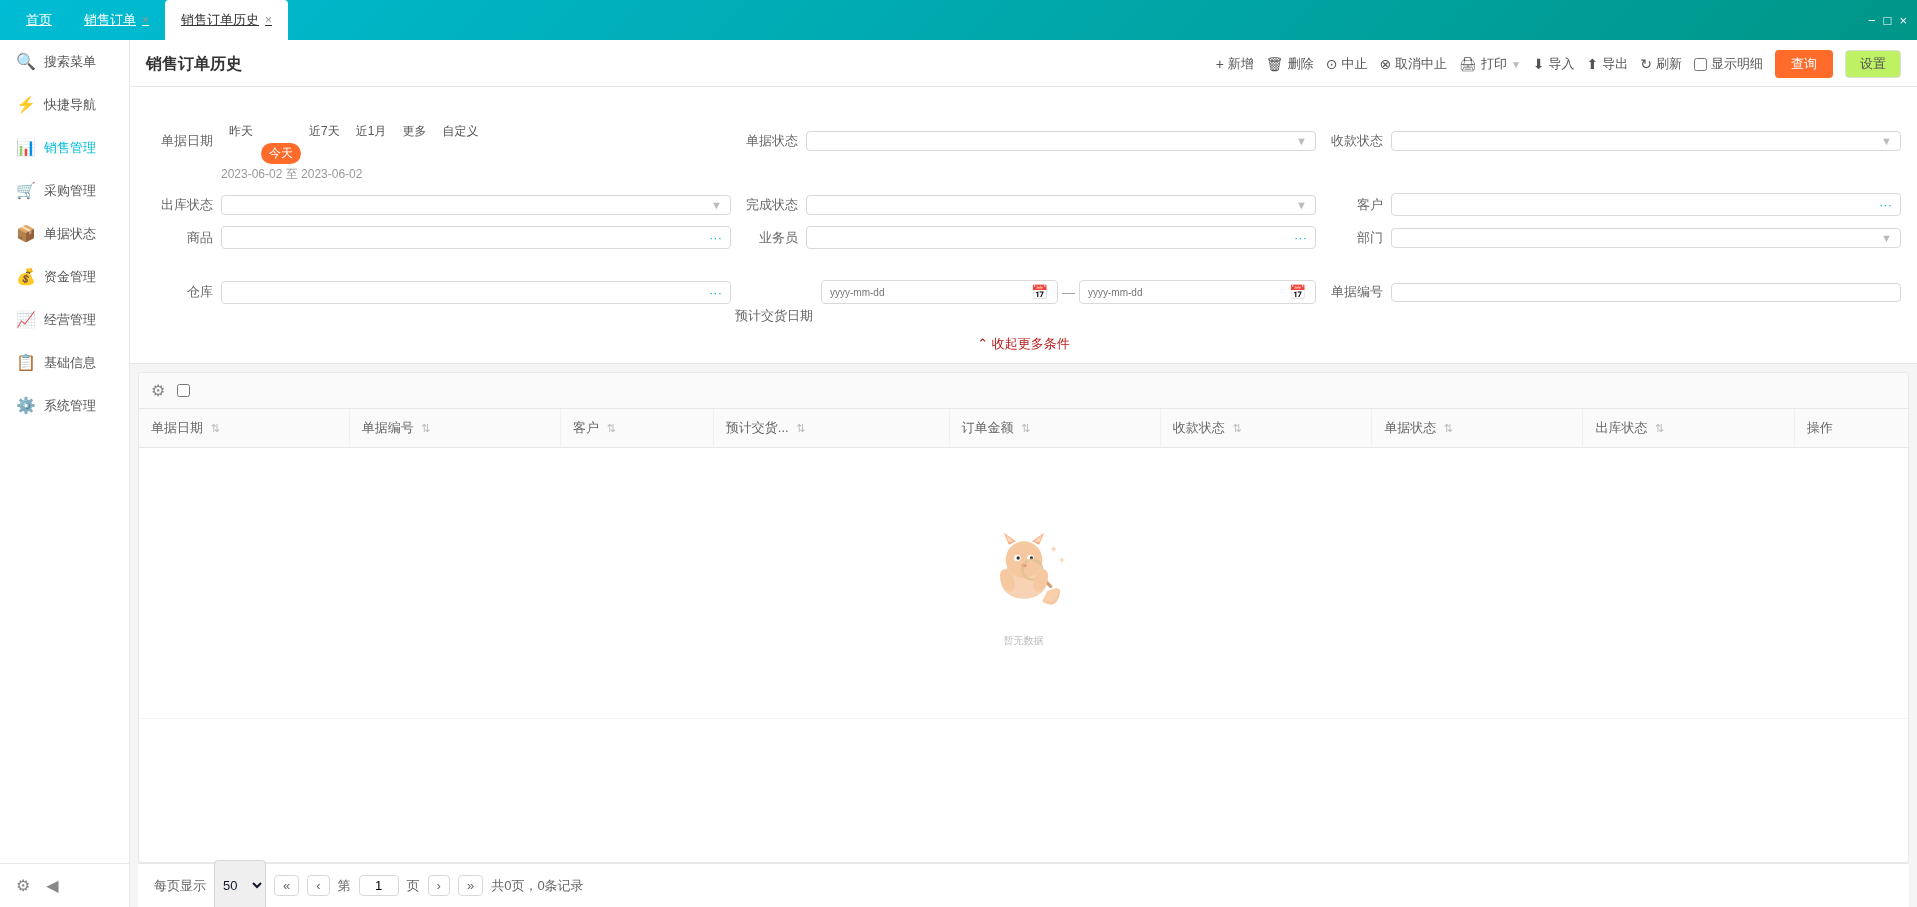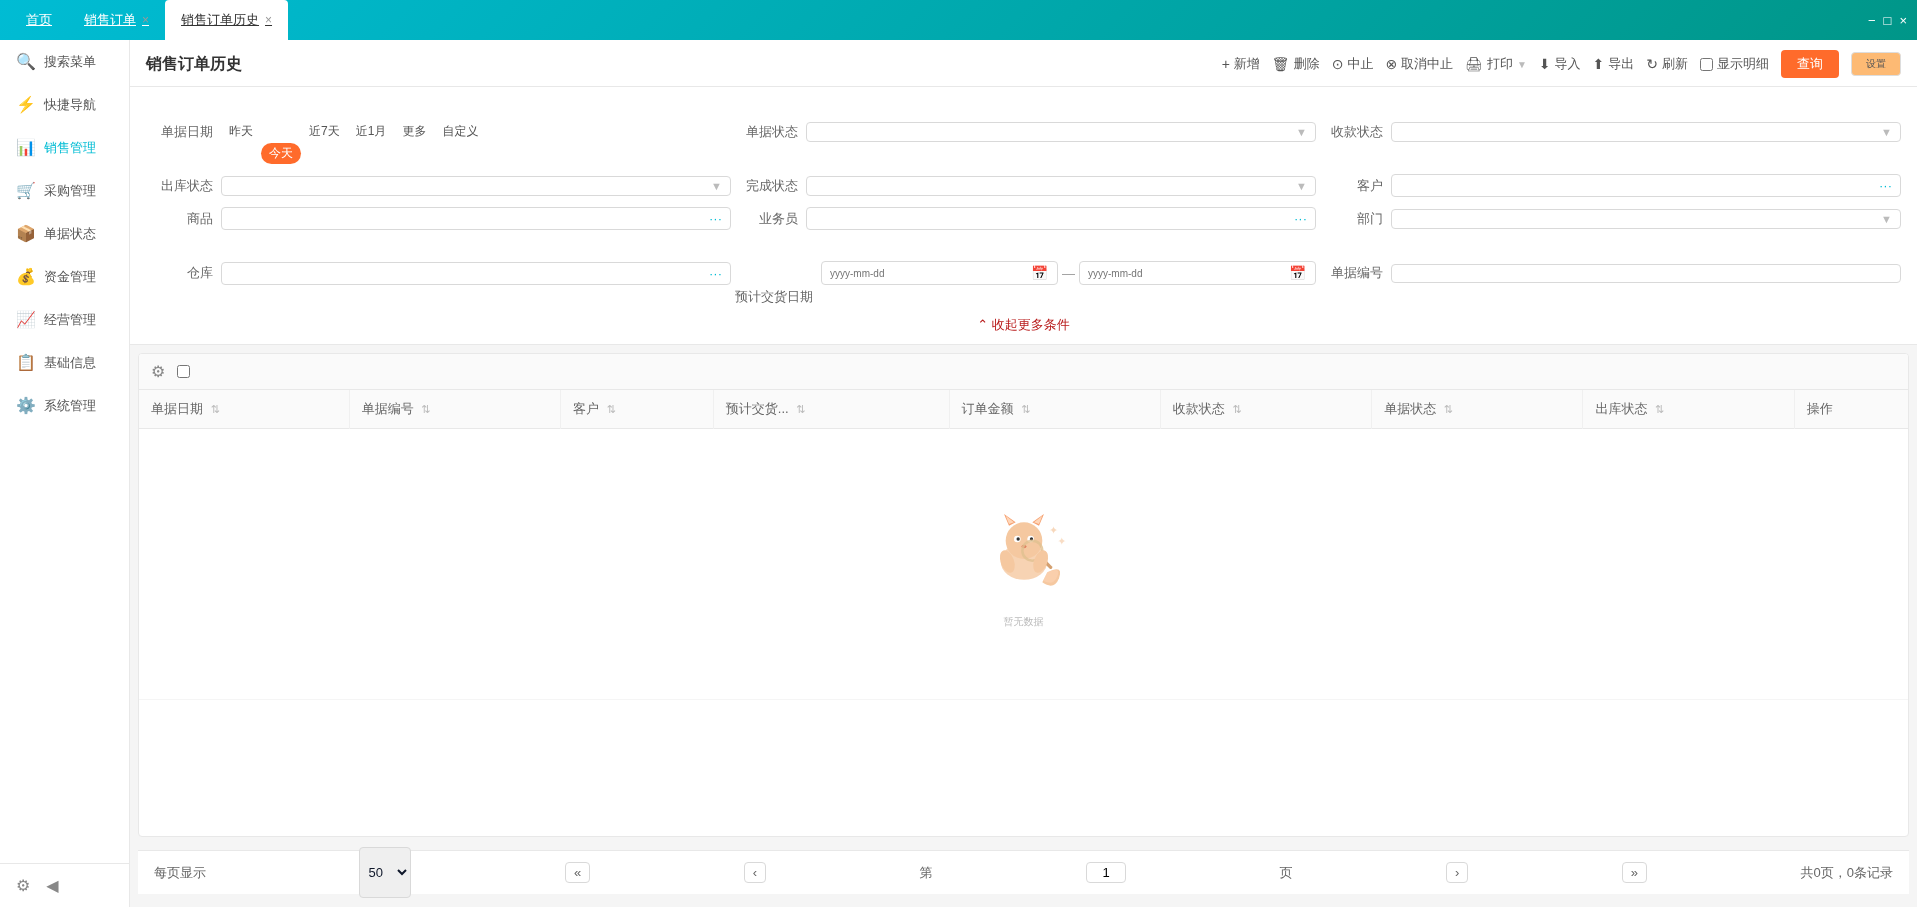--- a/index.html
+++ b/index.html
@@ -131,27 +131,27 @@
     .btn-query {
       background: #ff6b2b;
       color: #fff;
       border: none;
       padding: 5px 16px;
       border-radius: 4px;
       cursor: pointer;
       font-size: 13px;
     }
     .btn-setting {
-      background: #fdba74;
+      background: #bef264;
       color: #555;
       border: 1px solid #ddd;
       padding: 4px 14px;
       border-radius: 4px;
       cursor: pointer;
-      font-size: 10px;
+      font-size: 13px;
     }
     .display-detail {
       display: flex;
       align-items: center;
       gap: 4px;
       font-size: 13px;
       color: #555;
       cursor: pointer;
     }
 
@@ -253,25 +253,25 @@
     }
     .empty-text { color: #bbb; font-size: 10px; }
 
     
     .pagination-bar {
       height: 44px;
       background: #fff;
       border-top: 1px solid #e8e8e8;
       display: flex;
       align-items: center;
-      justify-content: space-between;
+      justify-content: flex-start;
       padding: 0 16px;
       gap: 8px;
       flex-shrink: 0;
-      margin: 13px 8px;
+      margin: 0 8px;
     }
     .pagination-bar span { color: #666; font-size: 13px; }
     .page-size-select {
       border: 1px solid #d9d9d9;
       border-radius: 4px;
       padding: 16px 4px;
       font-size: 13px;
       color: #0f172a;
     }
     .page-nav-btn {
@@ -453,20 +453,21 @@
           <div class="filter-label">单据日期</div>
           <div style="display:flex; flex-direction:column; flex:1;">
             <div class="date-filter-top">
               <span class="date-tag">昨天</span>
               <span class="date-tag active" style="background:#ff6b2b;color:#fff;border-radius:12px;padding:2px 8px;">今天</span>
               <span class="date-tag">近7天</span>
               <span class="date-tag">近1月</span>
               <span class="date-tag">更多</span>
               <span class="date-tag">自定义</span>
             </div>
+            <div class="date-range">2023-06-02 至 2023-06-02</div>
           </div>
         </div>
 
         <div class="filter-cell">
           <div class="filter-label">单据状态</div>
           <div class="filter-control" style="flex:1;">
             <input type="text" style="">
             <span class="down-arrow">▼</span>
           </div>
         </div>

